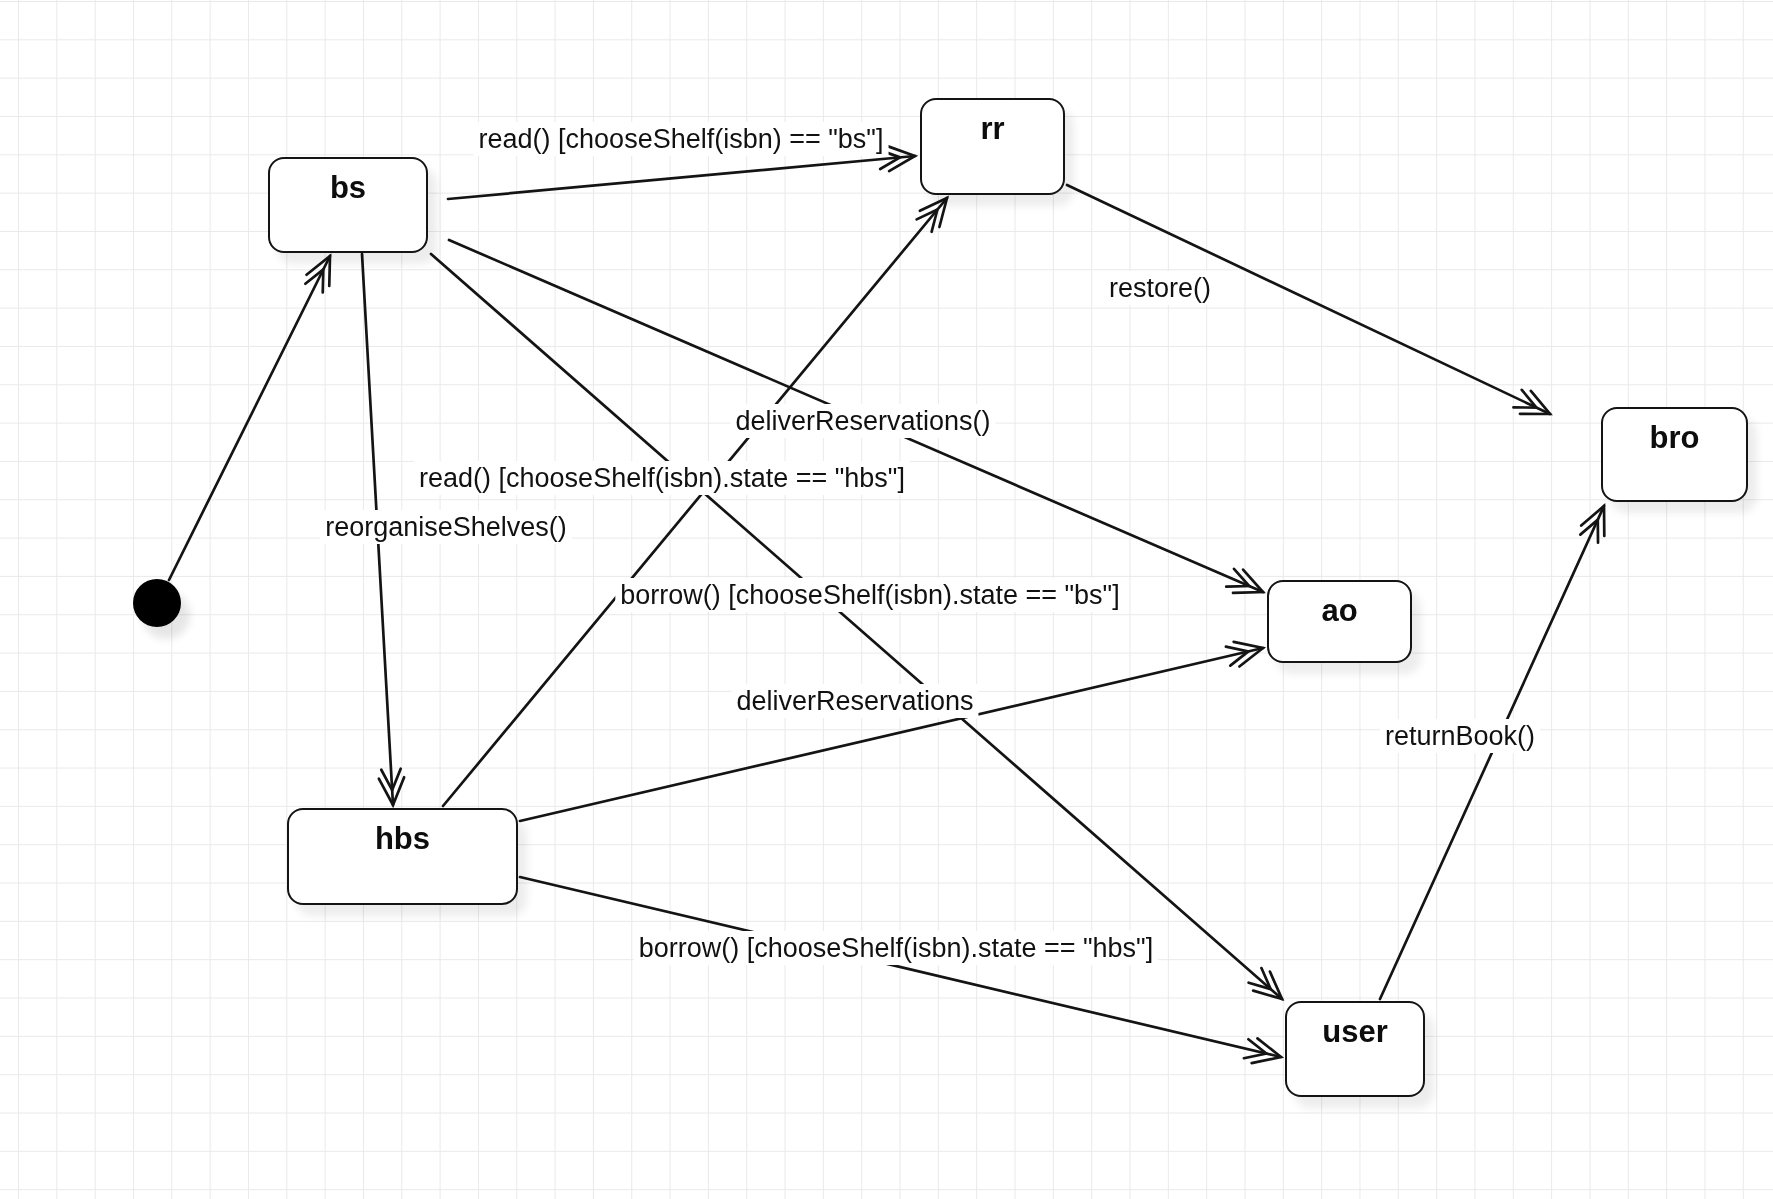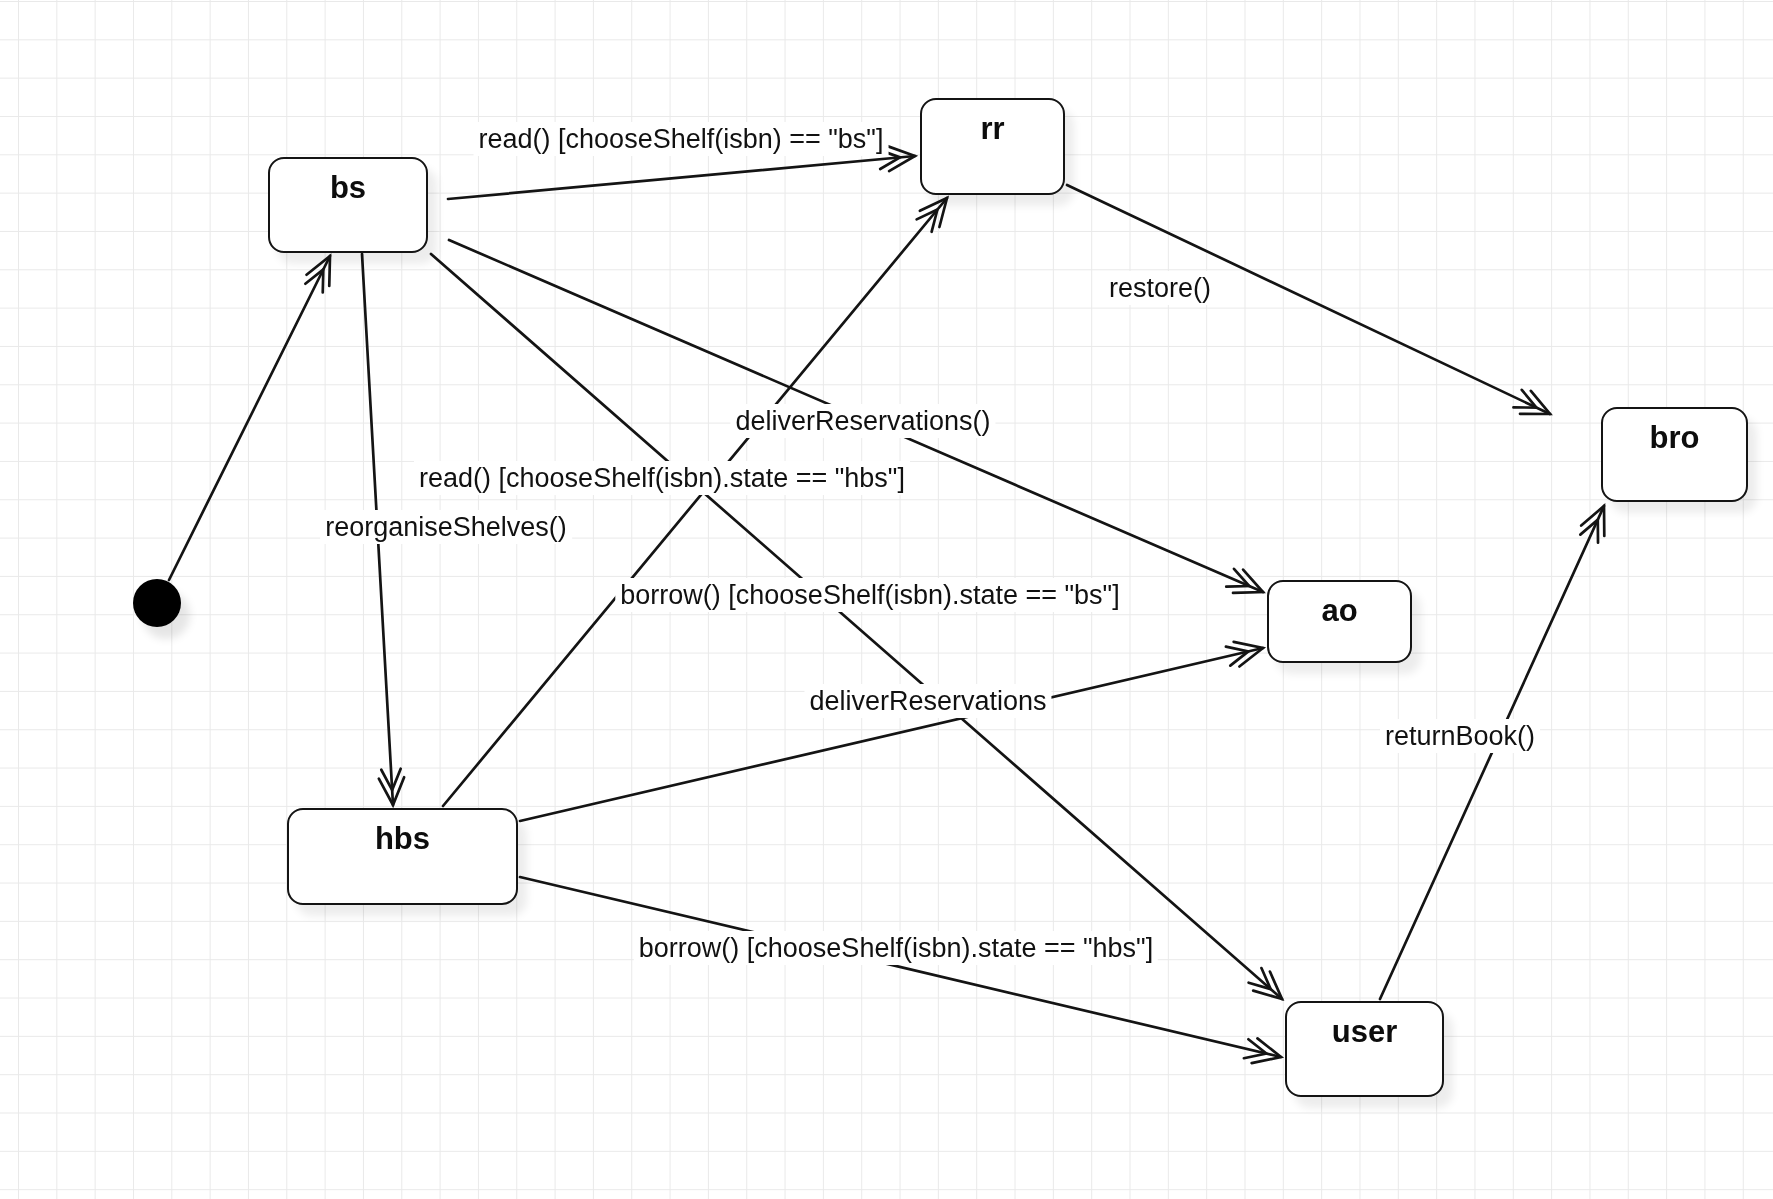--- a/index.html
+++ b/index.html
@@ -89,36 +89,36 @@
         <line x1="1380" y1="999" x2="1604" y2="506" class="edge-line"></line>
         <polyline points="1581.2098715595635,525.5092297558978 1604,506 1604.2957248593596,535.9985424113833" class="edge-line"></polyline>
         <polyline points="1580.3226111427675,534.6135218027893 1597.7950429471023,519.6564456566009 1598.0217653392779,542.6553281719947" class="edge-line"></polyline>
       </g>
     </svg>
 <div class="edge-label" style="left: 681px; top: 139px;">read() [chooseShelf(isbn) == "bs"]</div>
     <div class="edge-label" style="left: 428px; top: 527px; margin-left: 18px;">reorganiseShelves()</div>
     <div class="edge-label" style="left: 863px; top: 387px; margin-top: 34px;">deliverReservations()</div>
     <div class="edge-label" style="left: 870px; top: 595px;">borrow() [chooseShelf(isbn).state == "bs"]</div>
     <div class="edge-label" style="left: 662px; top: 478px;">read() [chooseShelf(isbn).state == "hbs"]</div>
-    <div class="edge-label" style="left: 928px; top: 701px;">deliverReservations</div>
+    <div class="edge-label" style="left: 855px; top: 701px;">deliverReservations</div>
     <div class="edge-label" style="left: 896px; top: 948px;">borrow() [chooseShelf(isbn).state == "hbs"]</div>
     <div class="edge-label" style="left: 1160px; top: 268px; margin-top: 20px;">restore()</div>
     <div class="edge-label" style="left: 1460px; top: 736px;">returnBook()</div>
     <div class="initial-dot" style="left: 133px; top: 579px; width: 48px; height: 48px;"></div>
     <div class="state-node" style="left: 268px; top: 157px; width: 160px; height: 96px;">
       <span>bs</span>
     </div>
     <div class="state-node" style="left: 920px; top: 98px; width: 145px; height: 97px;">
       <span>rr</span>
     </div>
     <div class="state-node" style="left: 1553px; top: 407px; width: 147px; height: 95px; margin-left: 48px;">
       <span>bro</span>
     </div>
     <div class="state-node" style="left: 1267px; top: 580px; width: 145px; height: 83px;">
       <span>ao</span>
     </div>
     <div class="state-node" style="left: 287px; top: 808px; width: 231px; height: 97px;">
       <span>hbs</span>
     </div>
-    <div class="state-node" style="left: 1285px; top: 1001px; width: 159px; height: 96px;">
+    <div class="state-node" style="left: 1285px; top: 1001px; width: 140px; height: 96px;">
       <span>user</span>
     </div>
   </div>
 
 </body></html>

